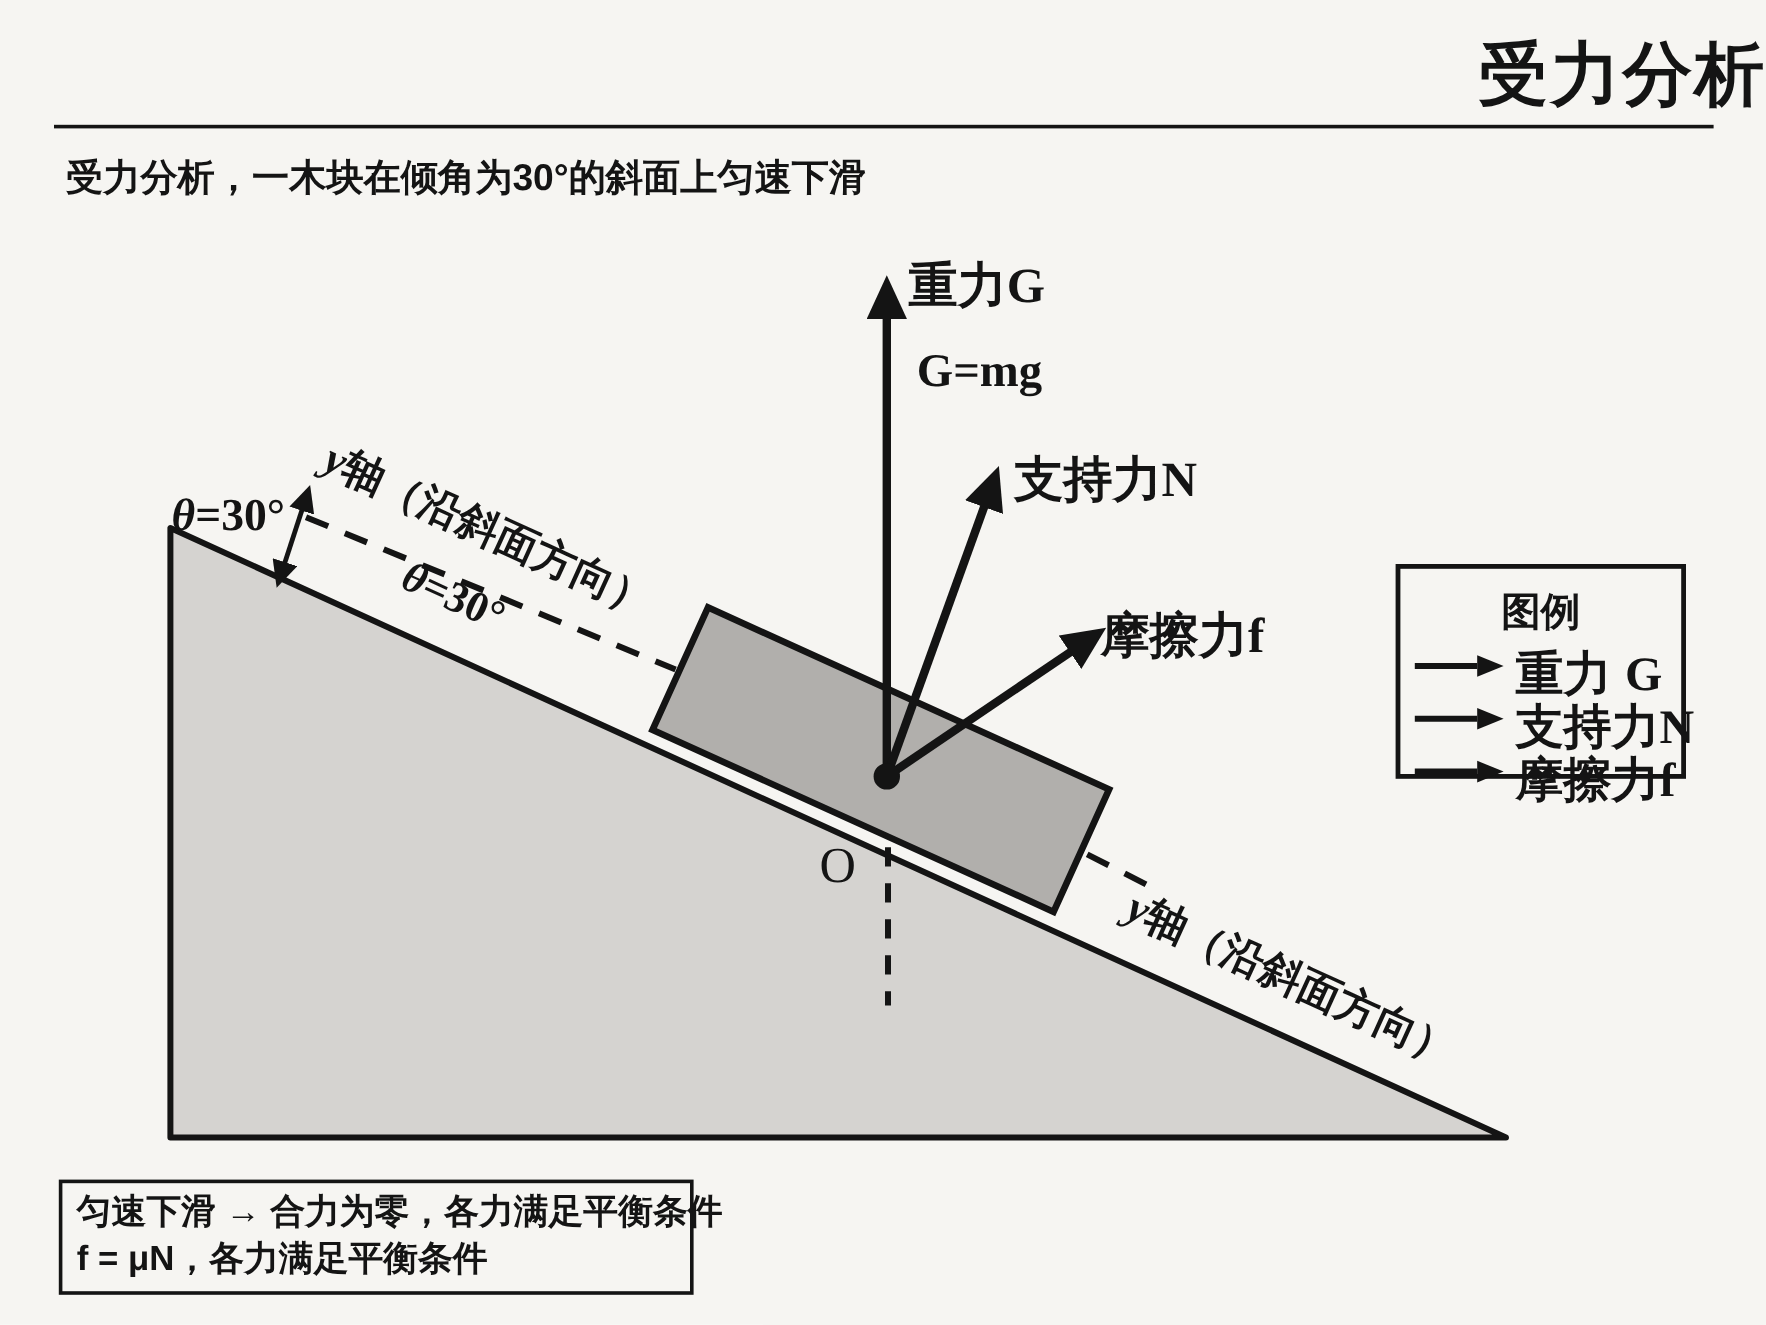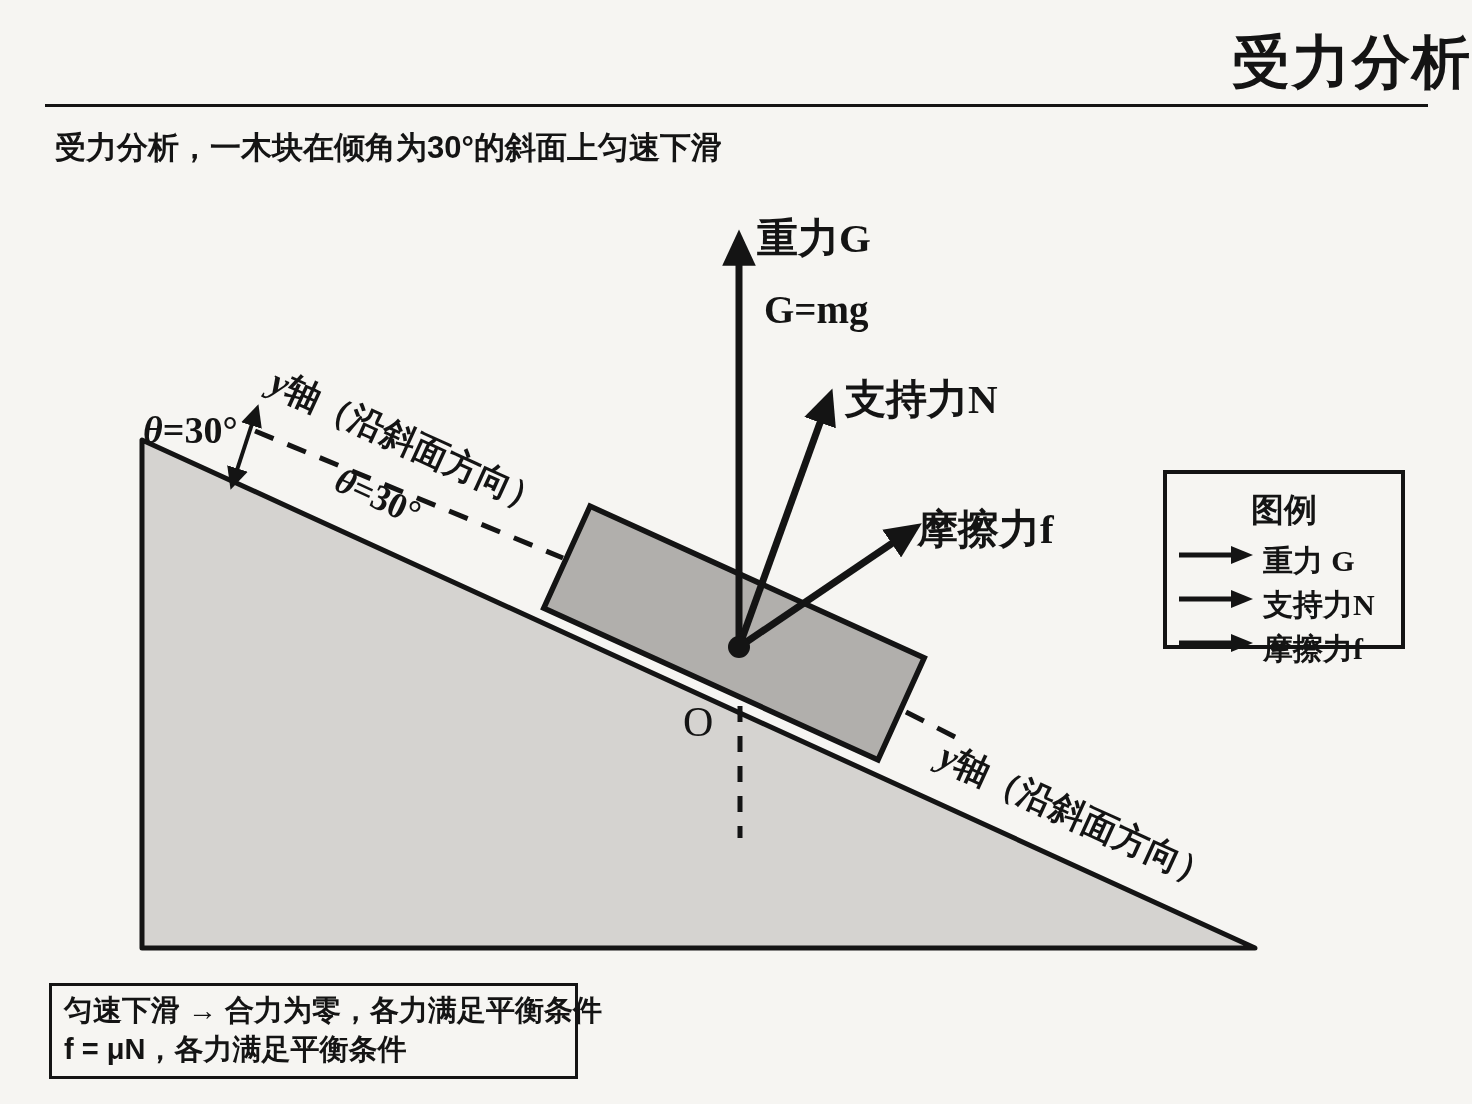--- a/index.html
+++ b/index.html
@@ -27,21 +27,21 @@
   .yaxis-top{left:282px;top:359px;}
   .yaxis-bottom{left:951px;top:733px;}
   .origin{left:683px;top:698px;font-family:"Liberation Serif",serif;font-size:42px;}
   .legend{
     left:1163px;top:470px;width:242px;height:179px;box-sizing:border-box;
     border:4px solid #141414;background:#f6f5f2;
   }
   .legend-title{text-align:center;font-size:33px;font-weight:700;margin-top:14px;}
   .legend-row{display:flex;align-items:center;height:44px;padding-left:10px;}
   .legend-row svg{margin-right:8px;flex:0 0 auto;}
-  .legend-label{font-size:30px;font-weight:700;margin-top:12px;}
+  .legend-label{font-size:40px;font-weight:700;margin-top:12px;}
   .legend-label .sym{font-family:"Liberation Serif",serif;font-weight:700;}
   .footnote{
     left:49px;top:983px;width:529px;box-sizing:border-box;
     border:3px solid #141414;background:#f6f5f2;
     padding:5px 12px 7px 12px;font-size:29px;font-weight:700;line-height:1.35;
   }
 </style>
 </head>
 <body>
 

